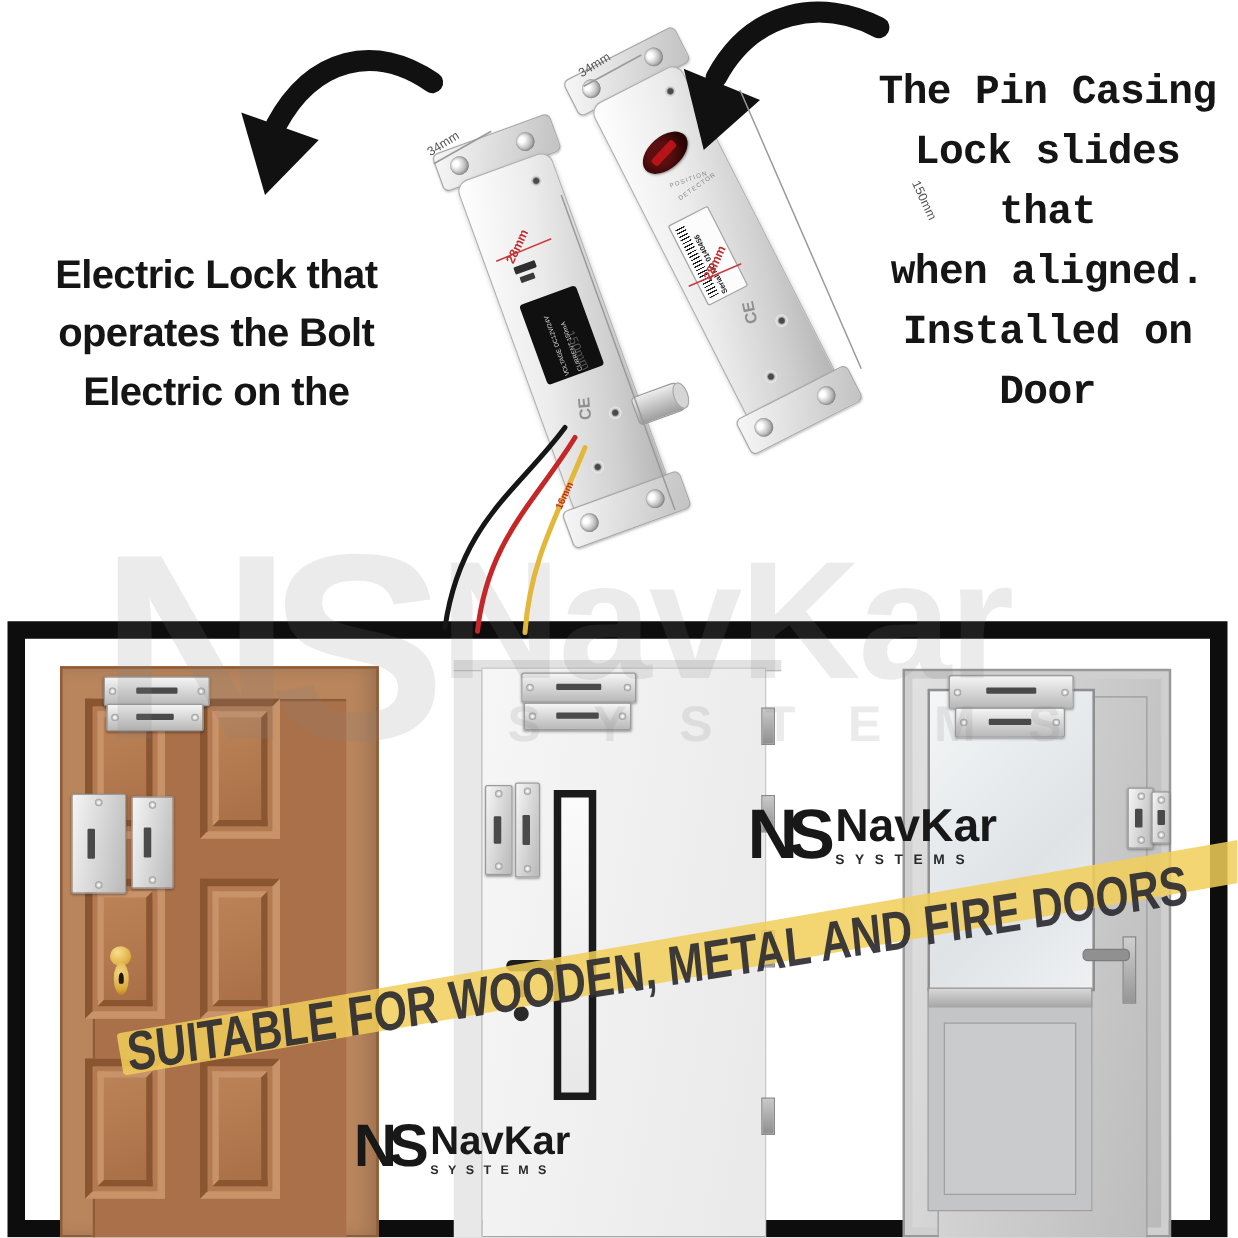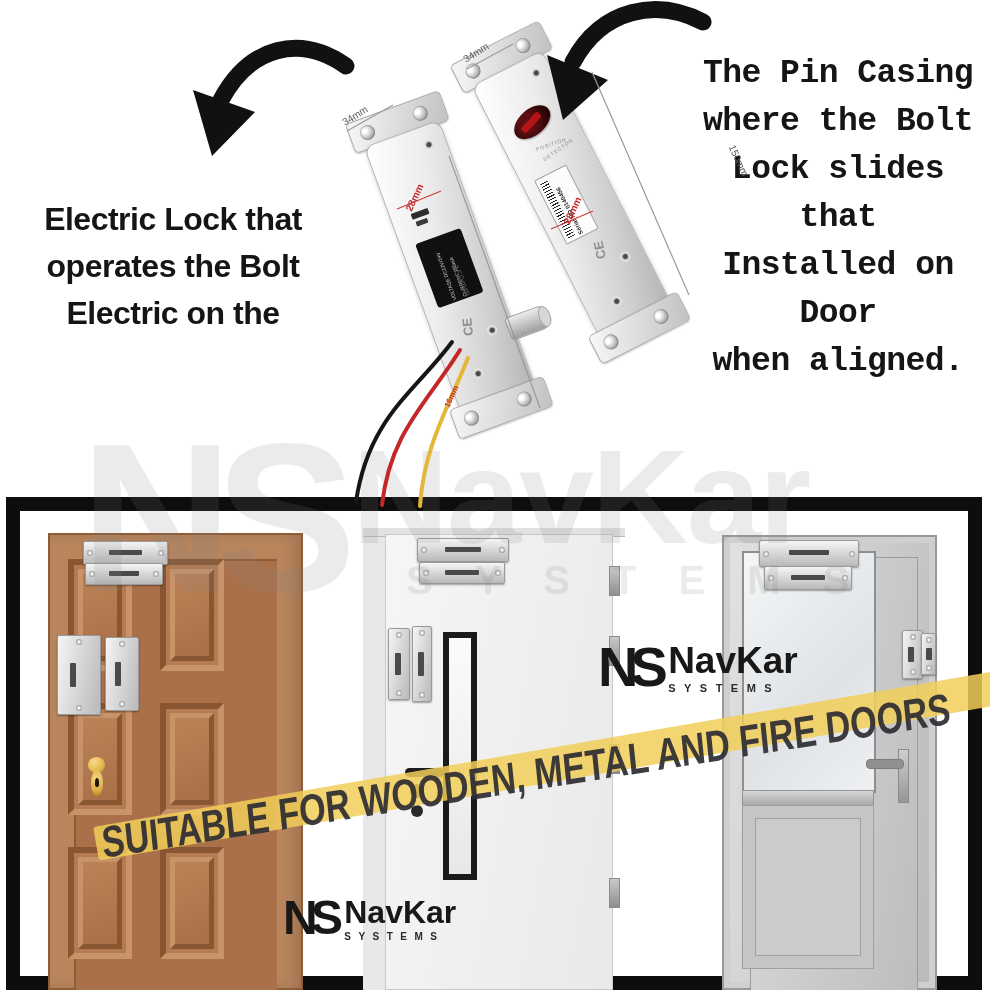--- a/index.html
+++ b/index.html
@@ -314,24 +314,23 @@
     </g>
   </svg>
 
   <div class="note note-left">
     <div class="note-line">Electric Lock that</div>
     <div class="note-line">operates the Bolt</div>
     <div class="note-line">Electric on the</div>
   </div>
   <div class="note note-right">
     <div class="note-line">The Pin Casing</div>
-    <div class="note-line">where the Bolt</div>
     <div class="note-line">Lock slides that</div>
+    <div class="note-line">when aligned.</div>
     <div class="note-line">Installed on Door</div>
-    <div class="note-line">when aligned.</div>
   </div>
 
   <div class="device devA">
     <div class="plate plate-top">
       <span class="screw s1"></span>
       <span class="screw s2"></span>
     </div>
     <div class="dev-body">
       <span class="hole" style="left:56px;top:14px;"></span>
       <div class="usb">

